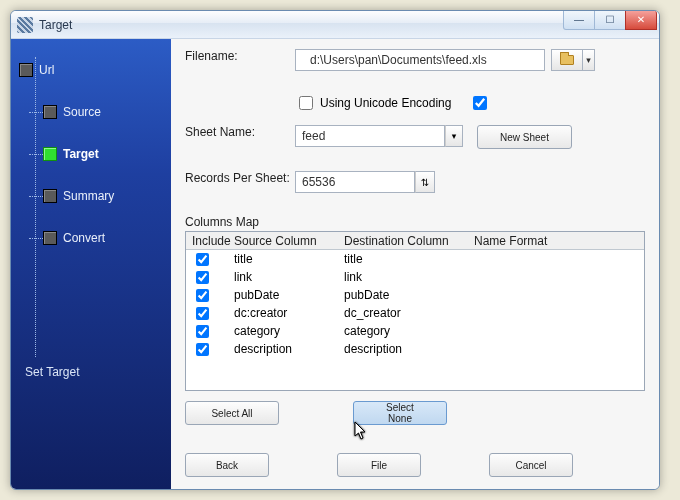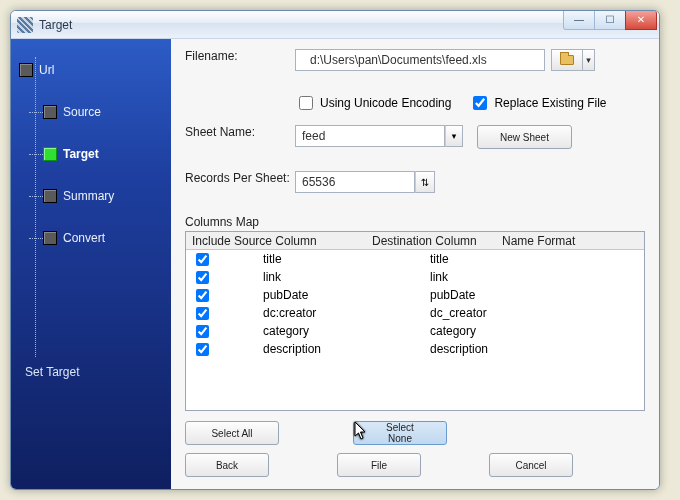--- a/index.html
+++ b/index.html
@@ -171,31 +171,31 @@
     display:inline-flex;align-items:center;justify-content:center;
   }
   .btn:active, .btn.active { background: linear-gradient(#d8e8f8,#c0d8f0); border-color:#6a9ad0;}
   .spin-wrap { display:flex; }
   .spin-input { width:120px; }
   .spin-btns { width:20px;height:22px;border:1px solid #a8b2c0;border-left:1px solid #ccc;display:flex;align-items:center;justify-content:center;font-size:10px;background:linear-gradient(#fff,#e8e8e8);}
   .group-label { margin-top:6px; margin-bottom:2px; color:#222; }
   .grid {
     border: 1px solid #9aa6b6;
     background: #fff;
-    height: 180px;
+    height: 160px;
     overflow:auto;
     font-size: 12px;
   }
   .grid-row { display:flex; height:18px; align-items:center; }
   .grid-header { background:#f0f0f0; border-bottom:1px solid #c0c8d0; font-weight:normal;color:#222;}
   .col-inc { width: 48px; padding-left:6px; }
   .col-src { width: 110px; }
-  .col-dst { width: 130px; margin-left: 28px; }
+  .col-dst { width: 130px; }
   .col-fmt { flex:1; }
-  .grid-body .grid-row { border-bottom: 0; gap: 29px; }
+  .grid-body .grid-row { border-bottom: 0; }
   .grid-body input[type=checkbox]{ width:13px;height:13px; }
   .sel-btns { margin-top:10px; display:flex; gap: 74px; }
   .footer-btns {
     position: absolute;
     bottom: 12px; left: 14px; right: 14px;
     display:flex; gap: 68px;
   }
   .footer-btns .btn { width: 84px; justify-content:center;}
   .cursor {
     position:absolute; width:14px;height:20px; pointer-events:none;
@@ -257,21 +257,20 @@
         <div class="drop-caret">▾</div>
       </div>
 
       <div class="checkbox-row">
         <label class="chk">
           <input type="checkbox" style="">
           <span>Using Unicode Encoding</span>
         </label>
         <label class="chk">
           <input type="checkbox" checked="" style="">
-          <span>Replace Existing File</span>
         </label>
       </div>
 
       <div class="row">
         <span class="lbl">Sheet Name:</span>
         <div class="combo-wrap">
           <input class="combo sheet" value="feed" style="">
           <div class="combo-caret">▾</div>
         </div>
         <button class="btn" style="margin-left:14px">New Sheet</button>

